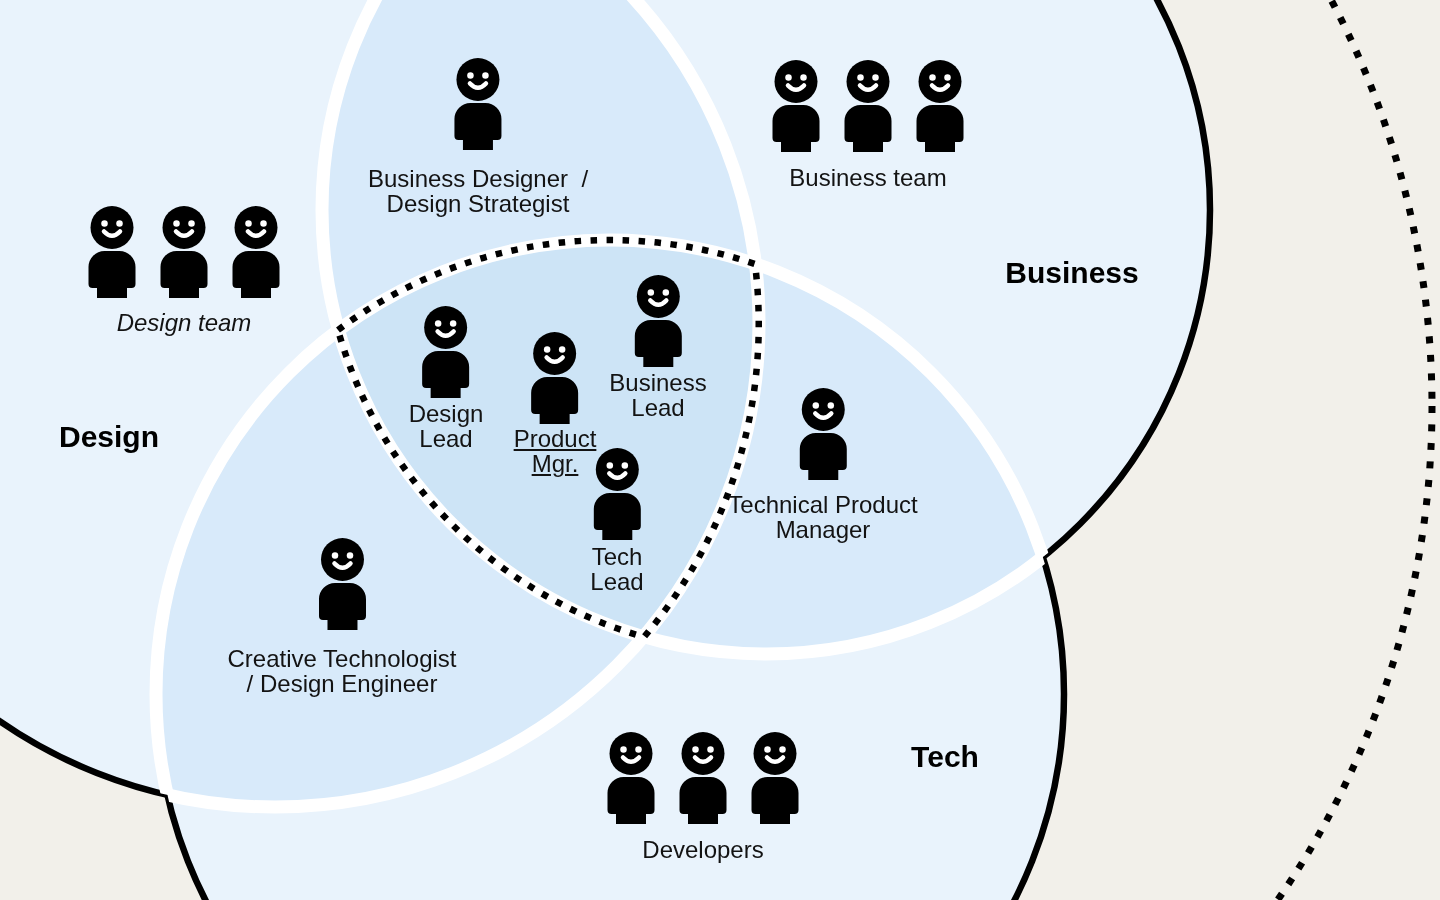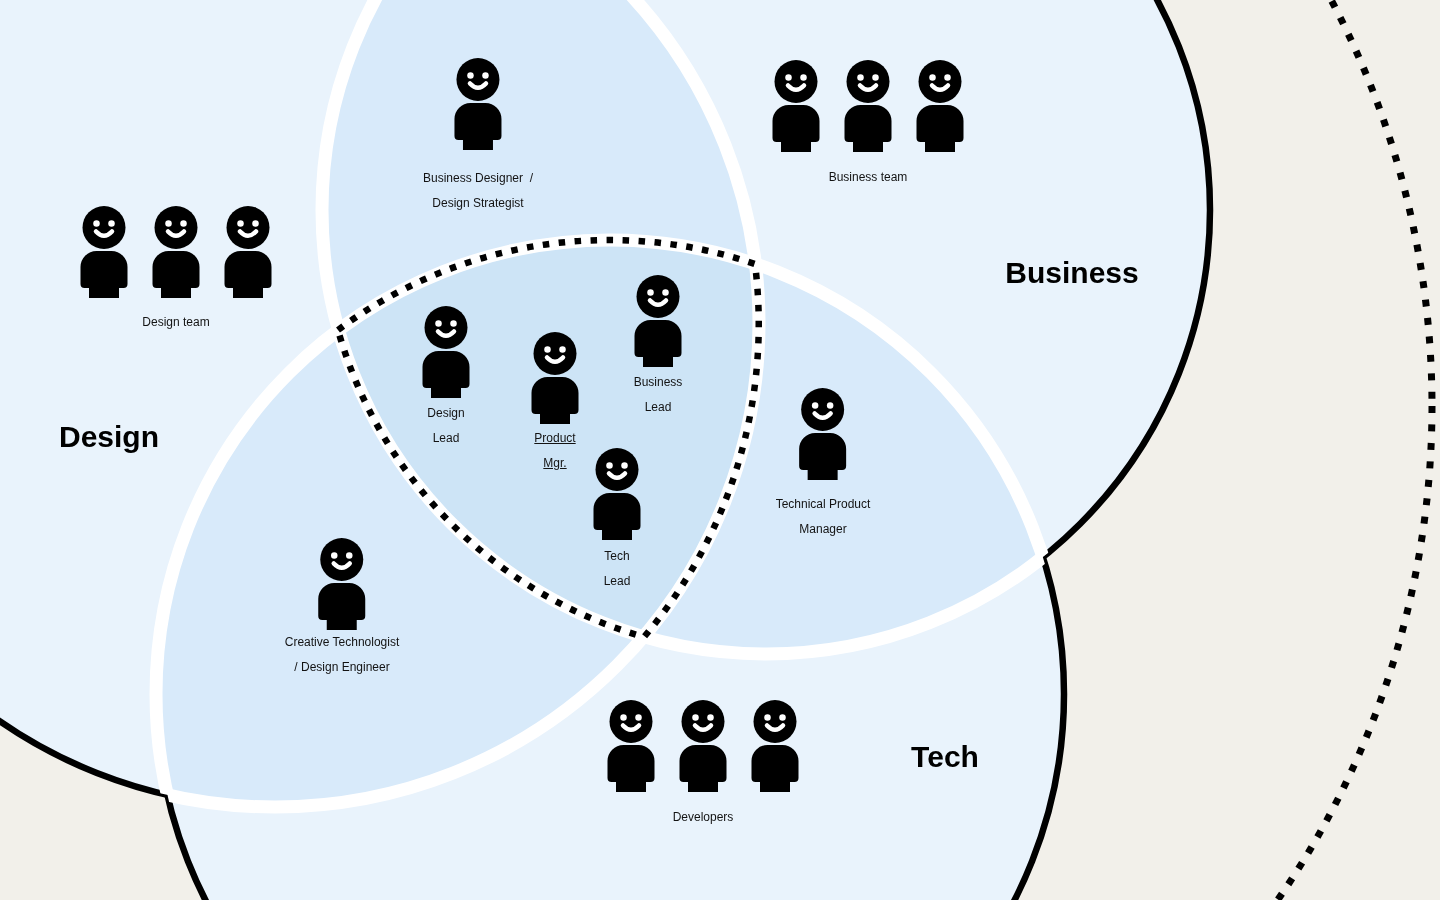--- a/index.html
+++ b/index.html
@@ -37,45 +37,45 @@
     gap: 22px;
     justify-content: center;
   }
   .person {
     width: 50px;
     height: 92px;
     display: block;
   }
   .glabel {
     text-align: center;
-    font-size: 12px;
+    font-size: 24px;
     line-height: 25px;
     color: #131313;
   }
   .glabel .line { white-space: pre; }
 
-  .g-design-team          { left: 176px; top: 206px; }
+  .g-design-team          { left: 184px; top: 206px; font-style: italic; }
   .g-design-team .glabel  { margin-top: 12px; }
   .g-business-designer         { left: 478px; top: 58px; }
   .g-business-designer .glabel { margin-top: 16px; }
   .g-business-team         { left: 868px; top: 60px; align-items: center; }
   .g-business-team .glabel { margin-top: 13px; }
   .g-design-lead          { left: 446px; top: 306px; }
   .g-design-lead .glabel  { margin-top: 3px; }
   .g-product-mgr          { left: 555px; top: 332px; }
   .g-product-mgr .glabel  { margin-top: 2px; text-decoration: underline; }
   .g-business-lead         { left: 658px; top: 275px; }
   .g-business-lead .glabel { margin-top: 3px; }
   .g-tech-lead          { left: 617px; top: 448px; }
   .g-tech-lead .glabel  { margin-top: 4px; }
   .g-technical-pm         { left: 823px; top: 388px; }
   .g-technical-pm .glabel { margin-top: 12px; }
   .g-creative-technologist         { left: 342px; top: 538px; }
-  .g-creative-technologist .glabel { }
-  .g-developers         { left: 703px; top: 700px; }
+  .g-creative-technologist .glabel { margin-top: 16px; }
+  .g-developers         { left: 703px; top: 732px; }
   .g-developers .glabel { margin-top: 13px; }
 
   
   .area-title {
     position: absolute;
     transform: translate(-50%, -50%);
     font-size: 30px;
     font-weight: bold;
     color: #000;
     white-space: nowrap;

